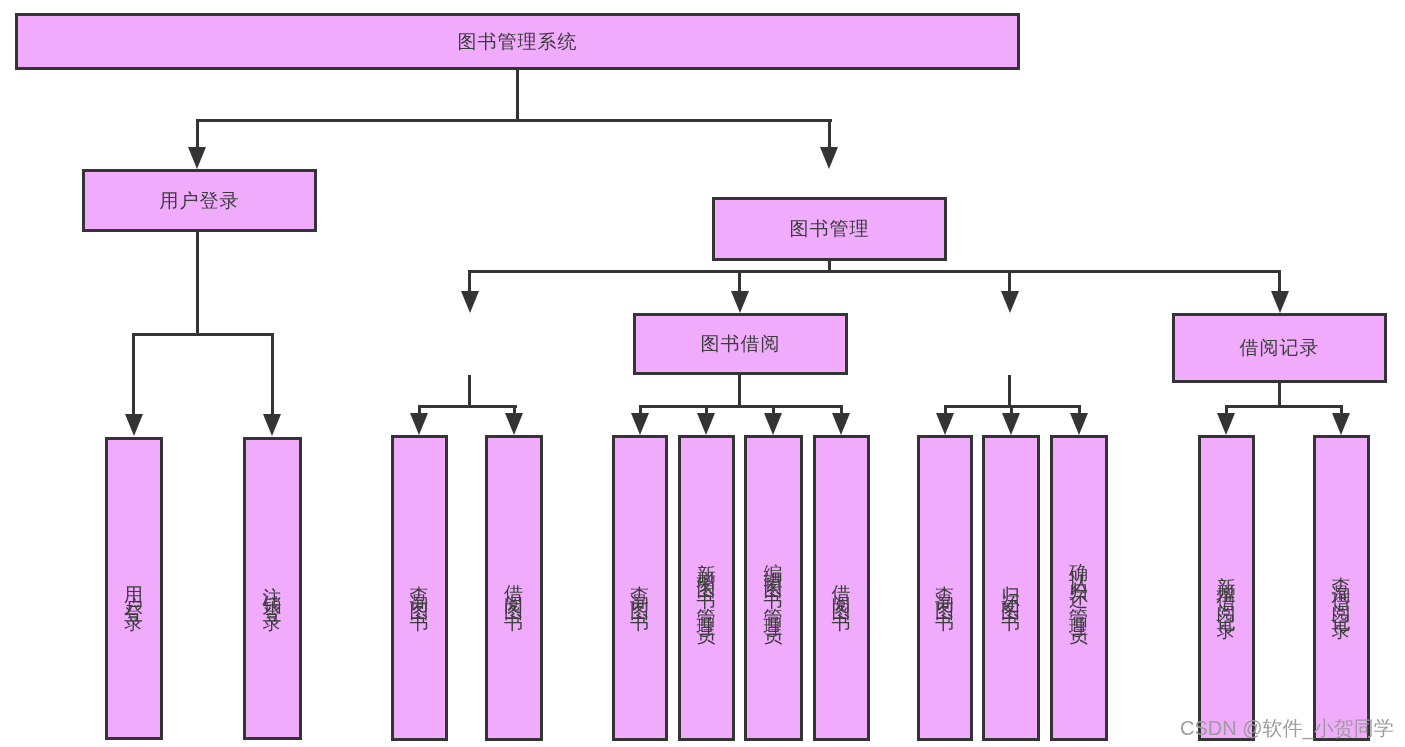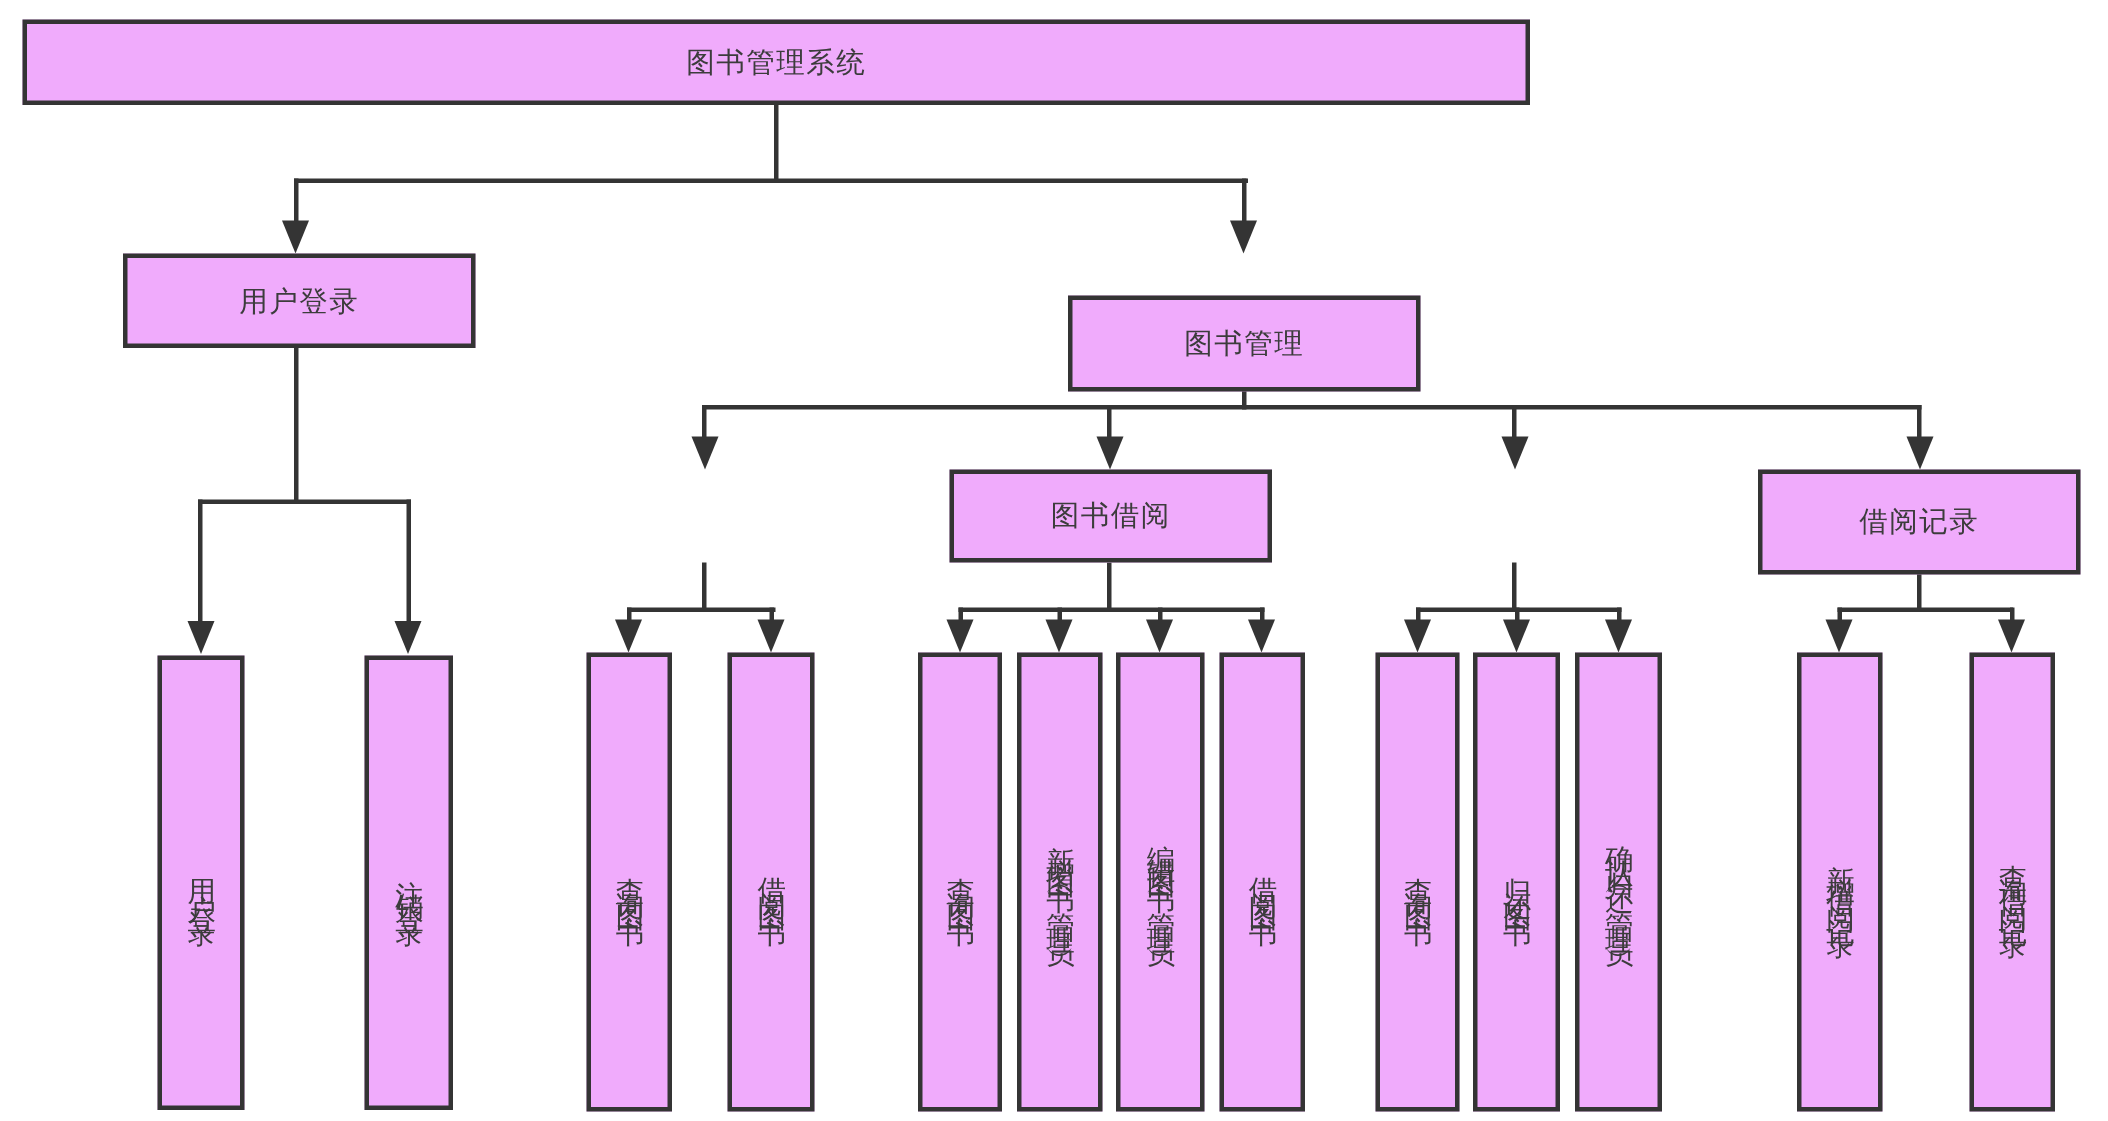--- a/index.html
+++ b/index.html
@@ -172,14 +172,15 @@
     <span class="vtext">确认归还（管理员）</span>
   </div>
 
   <div class="box leaf" style="left:1198px;top:435px;width:57px;height:306px;">
     <span class="vtext">新增借阅记录</span>
   </div>
   <div class="box leaf" style="left:1313px;top:435px;width:57px;height:306px;">
     <span class="vtext">查询借阅记录</span>
   </div>
 
+  <div class="watermark">CSDN @软件_小贺同学</div>
 
 </div>
 
 </body></html>

